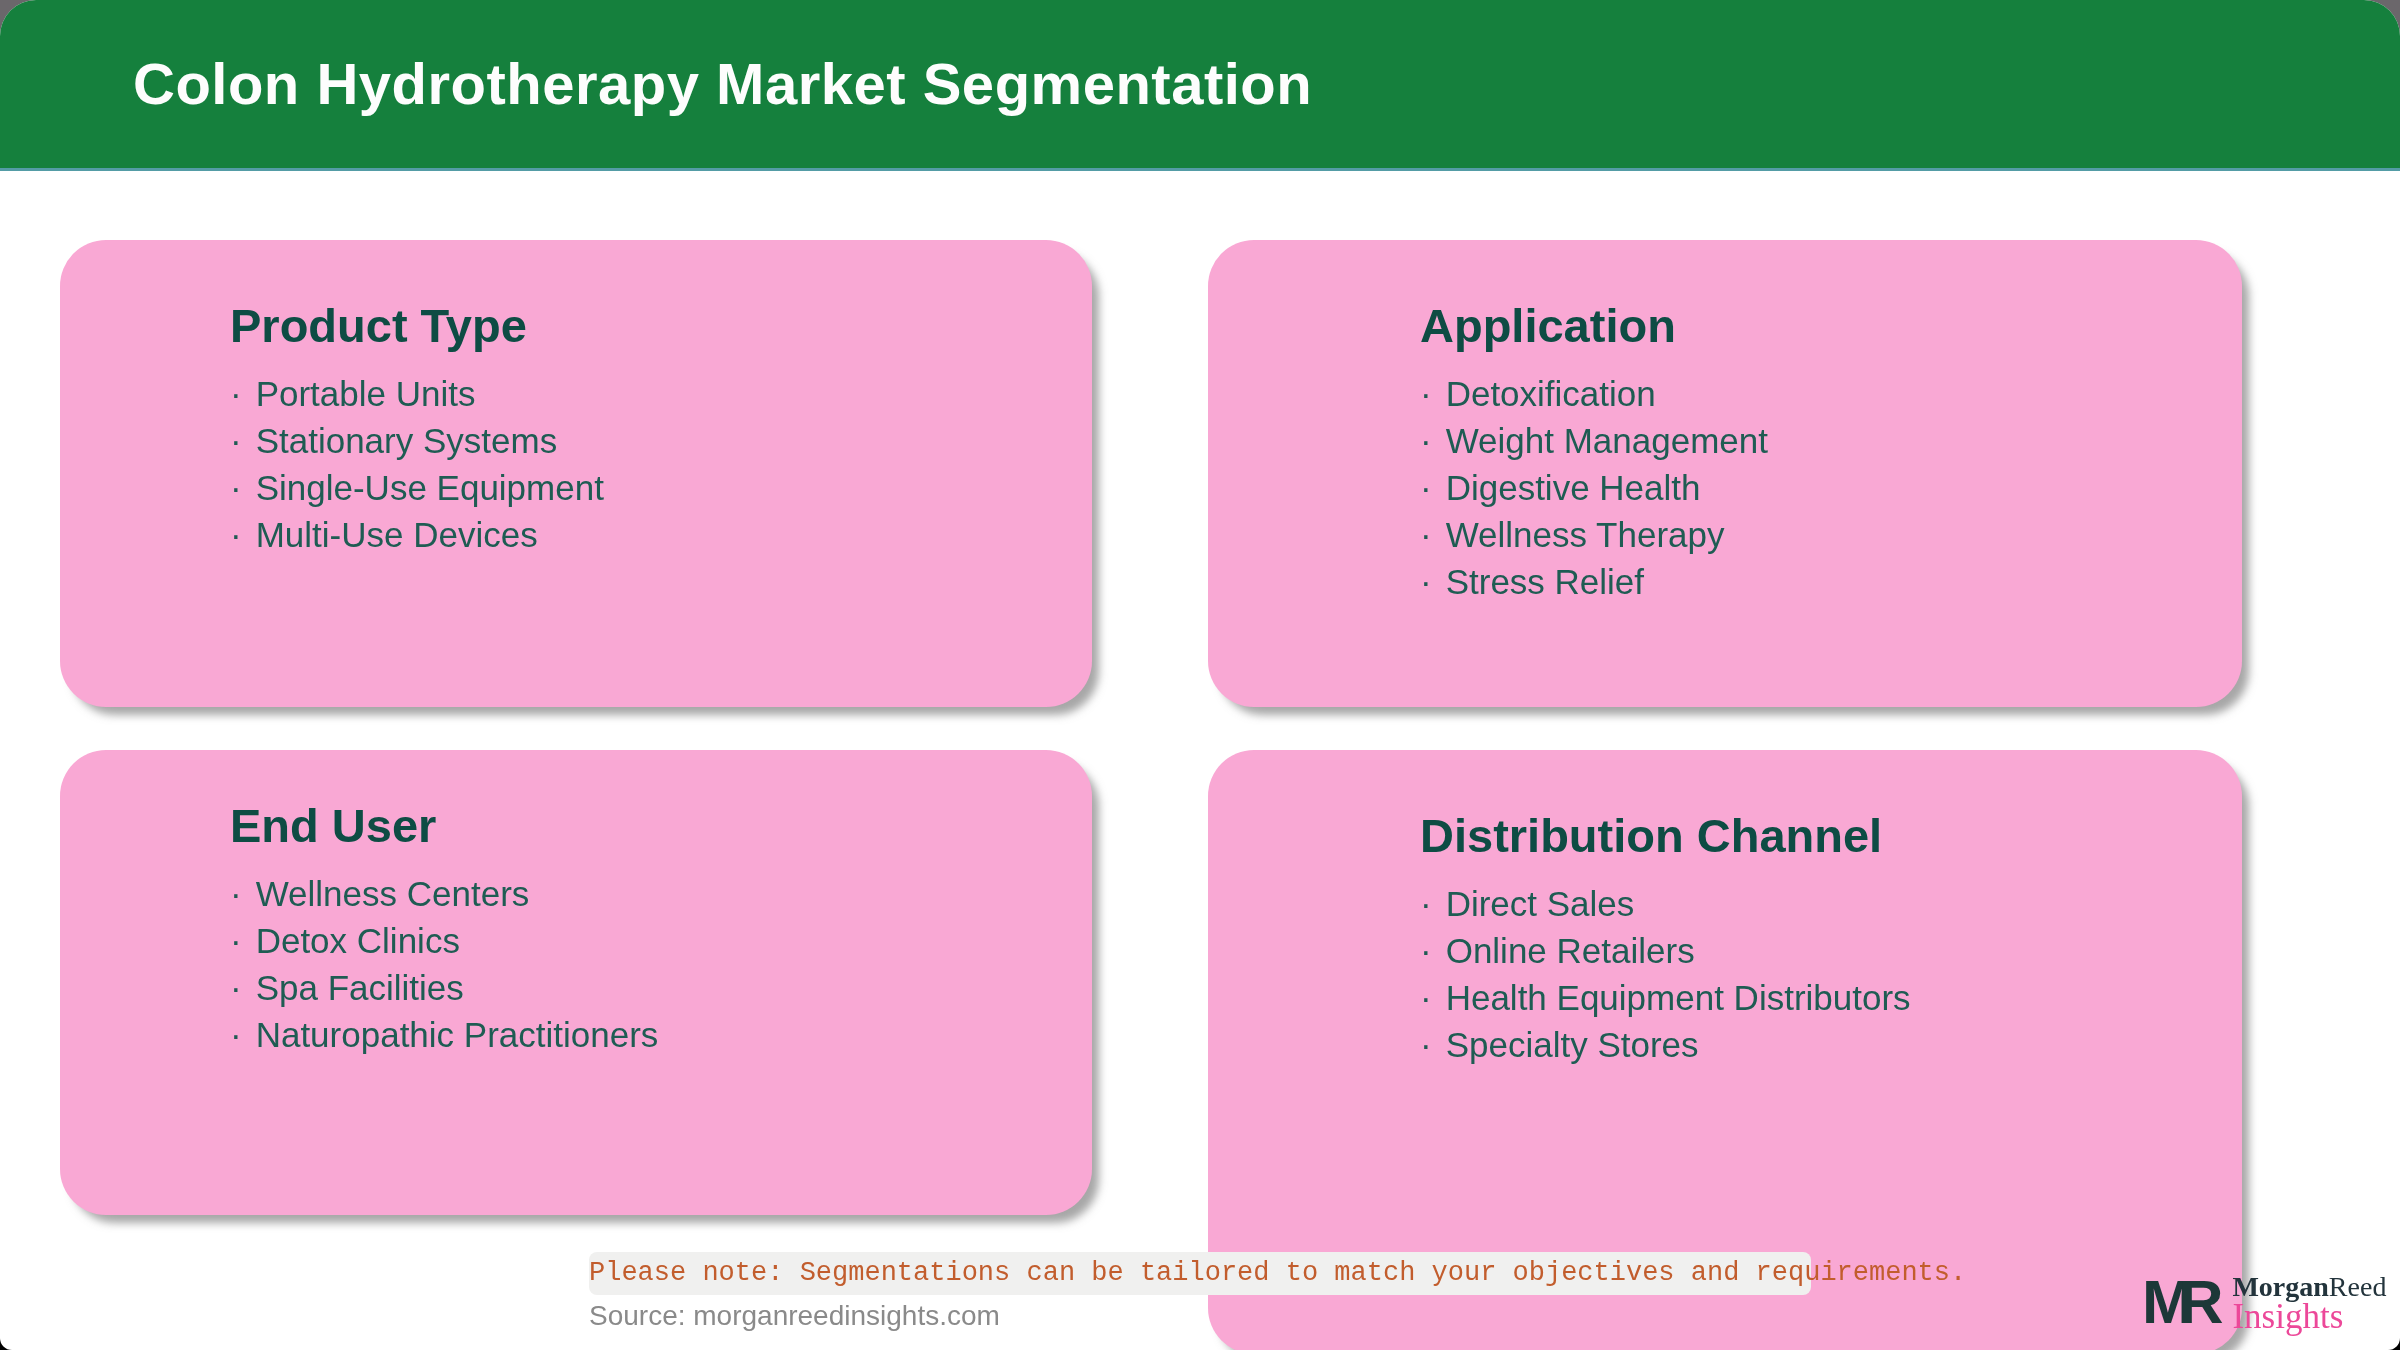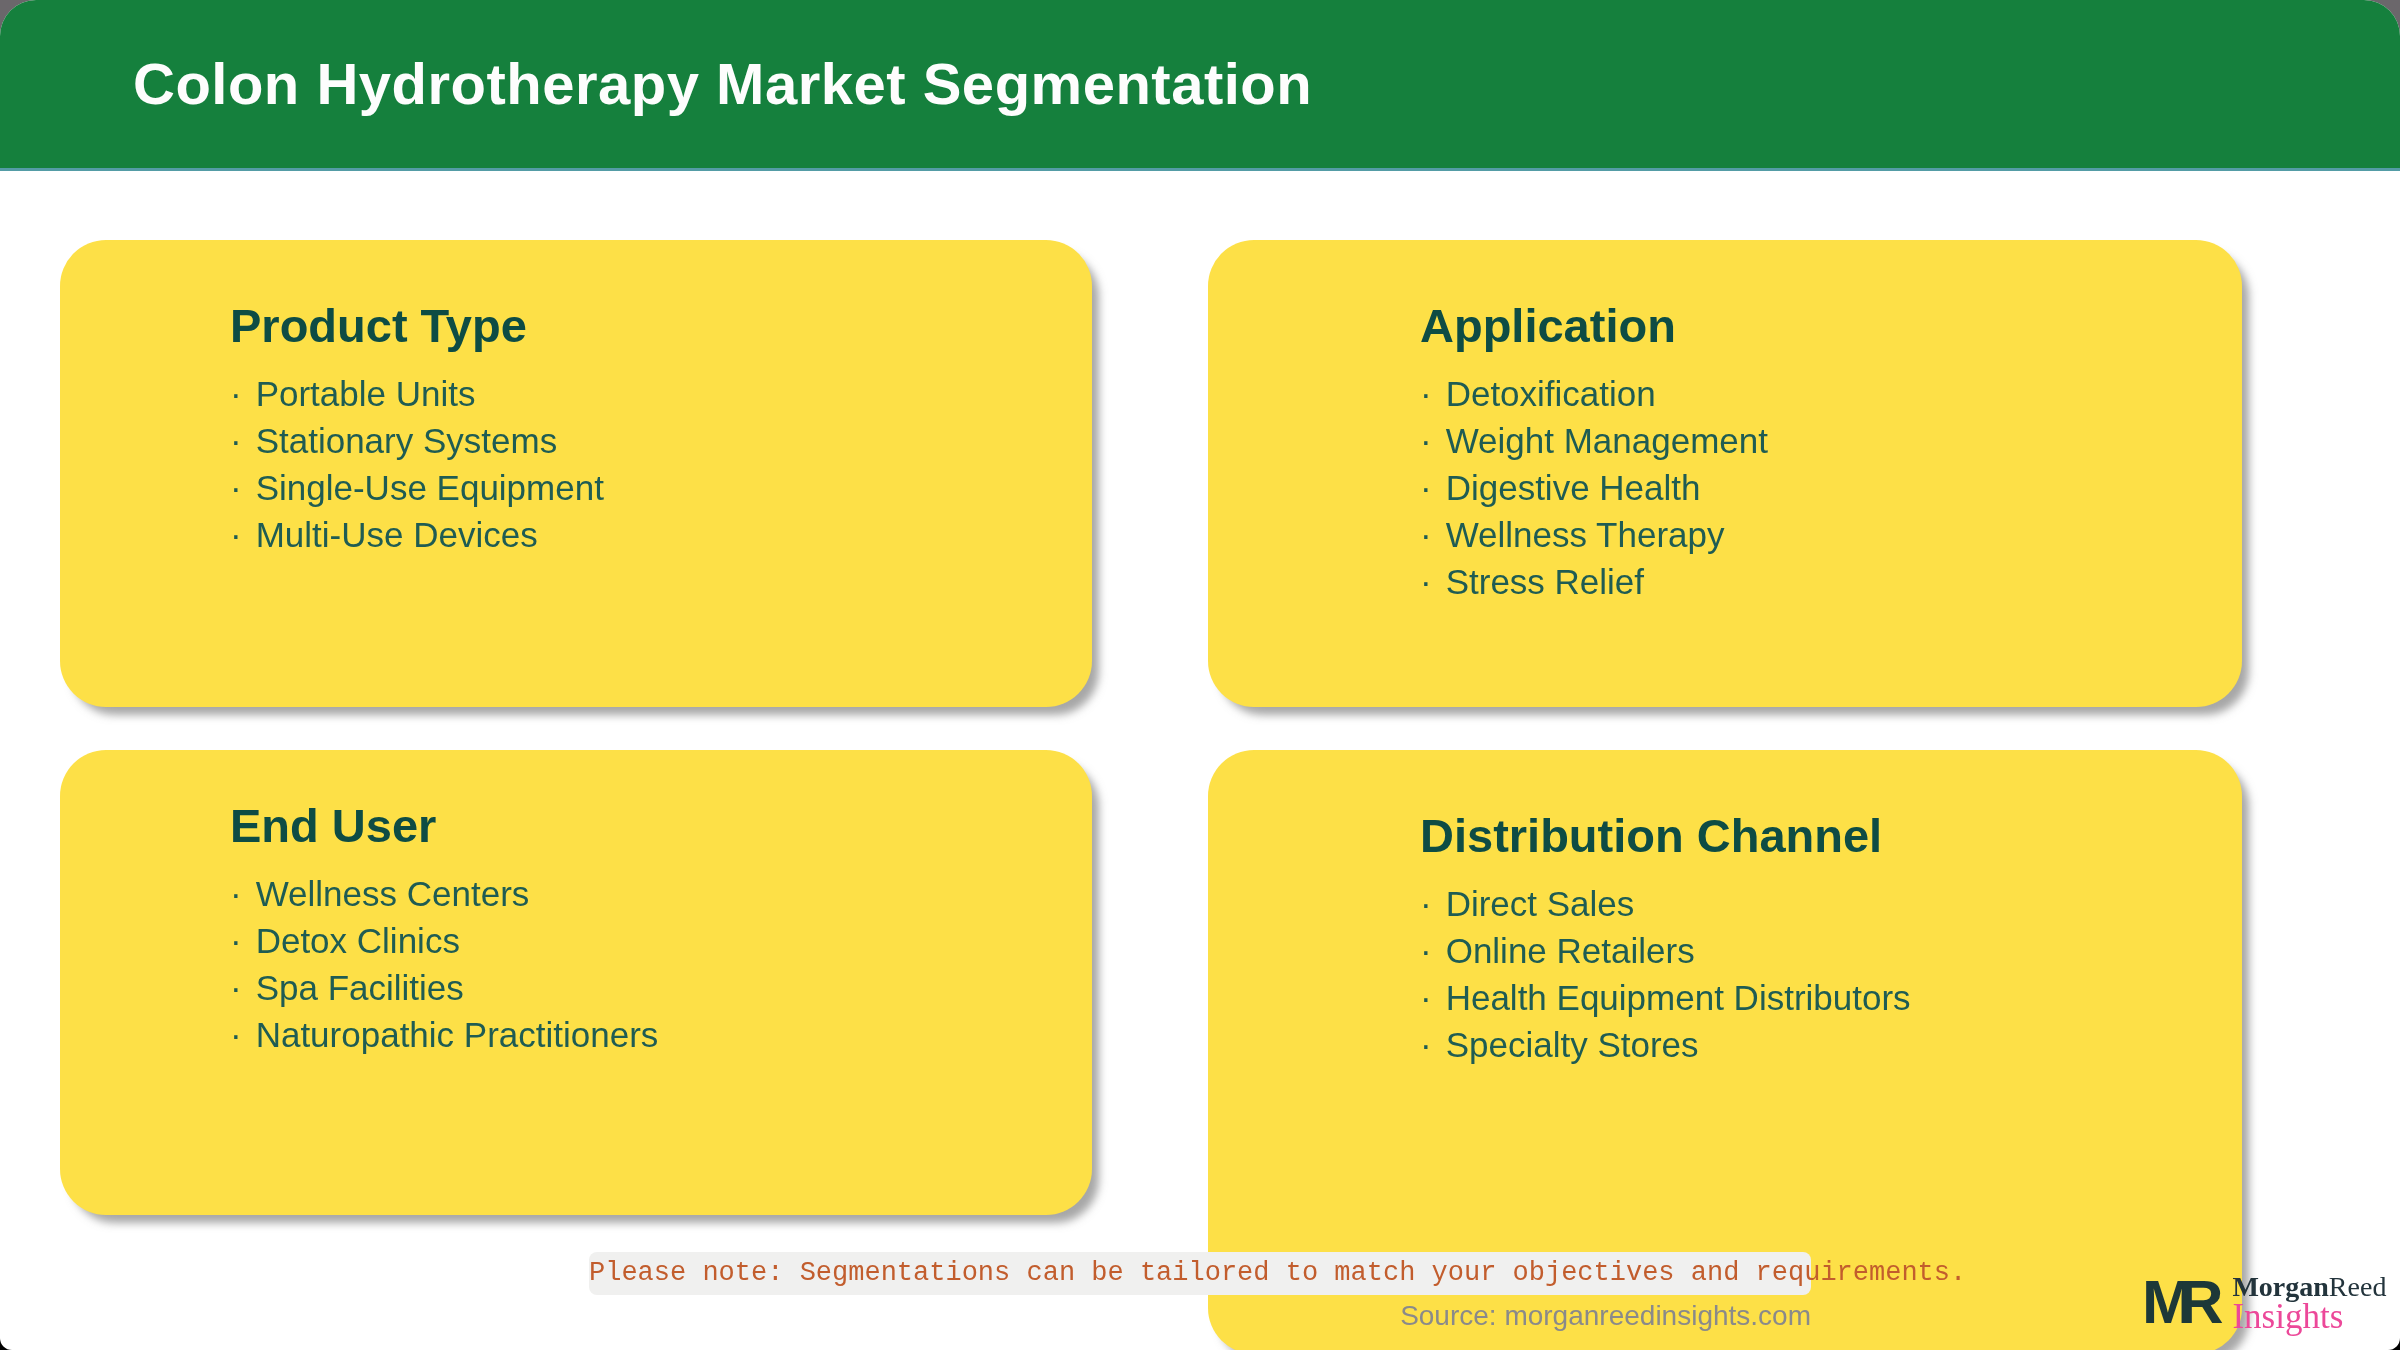--- a/index.html
+++ b/index.html
@@ -48,21 +48,21 @@
     top: 0;
     line-height: 168px;
     font-size: 58px;
     font-weight: 700;
     letter-spacing: 0.5px;
     color: #fdfdfd;
     white-space: nowrap;
   }
   .card {
     position: absolute;
-    background: #fde047;
+    background: #f9a8d4;
     border-radius: 46px;
     box-shadow: 9px 10px 9px -2px rgba(95, 95, 95, 0.55);
     box-sizing: border-box;
   }
   .card.c1 { left: 60px;   top: 240px; width: 1032px; height: 467px; padding: 58px 40px 0 170px; }
   .card.c2 { left: 1208px; top: 240px; width: 1034px; height: 467px; padding: 58px 40px 0 212px; }
   .card.c3 { left: 60px;   top: 750px; width: 1032px; height: 465px; padding: 48px 40px 0 170px; }
   .card.c4 { left: 1208px; top: 750px; width: 1034px; height: 604px; padding: 58px 40px 0 212px; }
   .card-title {
     font-size: 47px;
@@ -102,21 +102,21 @@
     font-size: 27px;
     color: #c25d2d;
     white-space: nowrap;
     font-family: Liberation Mono, monospace;
   }
   .source-line {
     position: absolute;
     left: 589px;
     top: 1300px;
     width: 1222px;
-    text-align: right;
+    text-align: left;
     font-size: 28px;
     color: #8a8a8a;
     white-space: nowrap;
   }
   .logo {
     position: absolute;
     left: 2142px;
     top: 1270px;
     height: 64px;
     display: flex;

